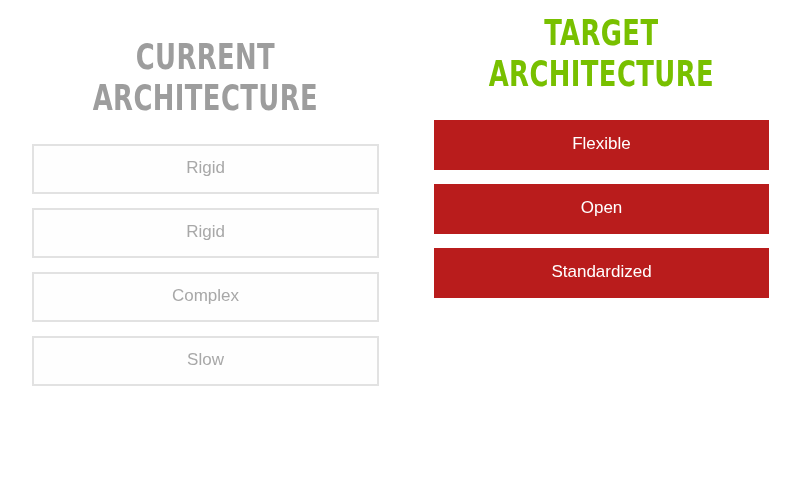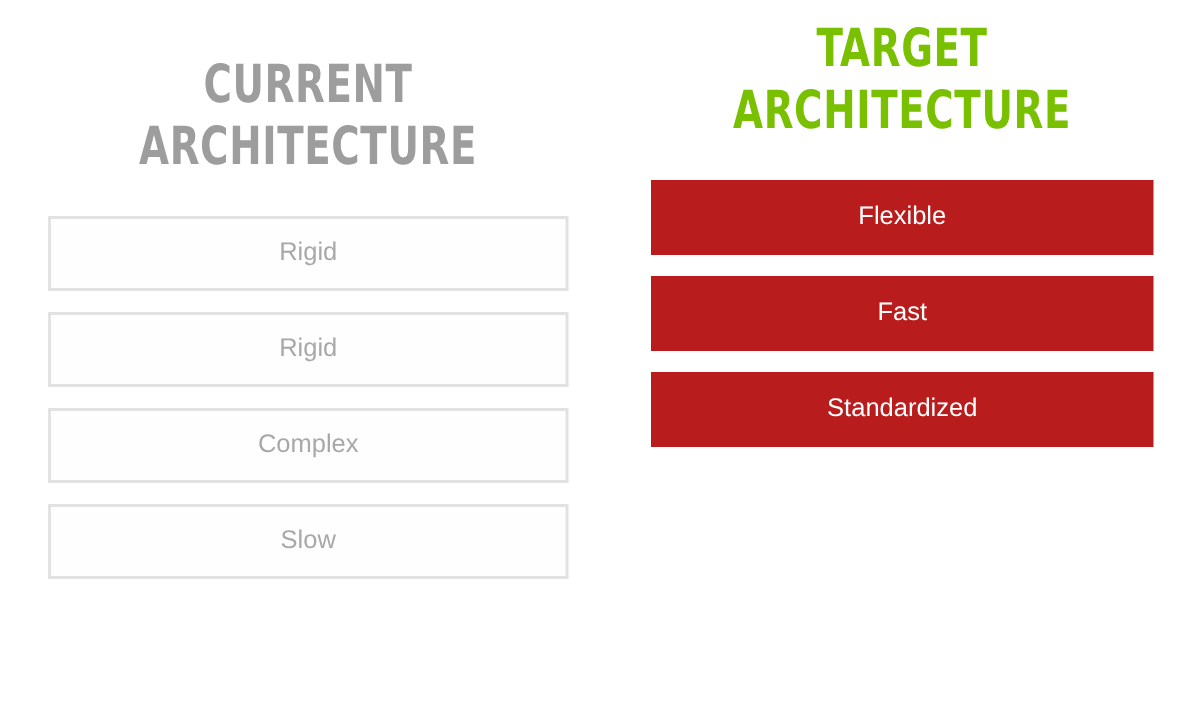--- a/index.html
+++ b/index.html
@@ -129,21 +129,21 @@
     </div>
 
     <div class="column column-target">
       <h2 class="col-heading col-heading-target">TARGET
 ARCHITECTURE</h2>
       <div class="rows">
         <div class="row-box row-box-target">
           <span class="row-label">Flexible</span>
         </div>
         <div class="row-box row-box-target">
-          <span class="row-label">Fast</span>
+          <span class="row-label">Open</span>
         </div>
         <div class="row-box row-box-target">
           <span class="row-label">Standardized</span>
         </div>
       </div>
     </div>
 
   </div>
 </div>
 

